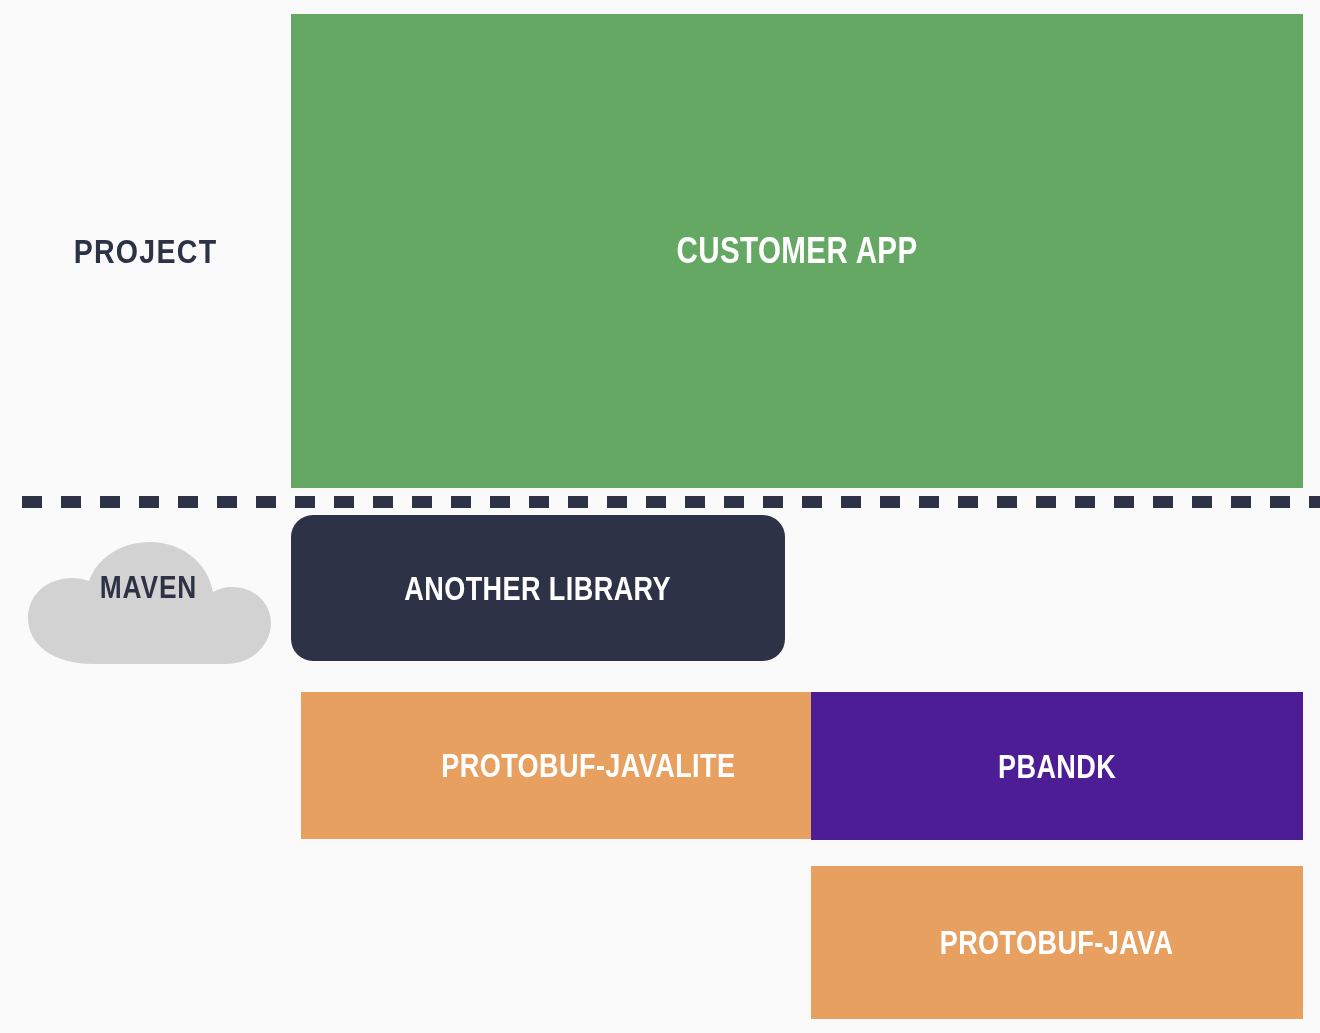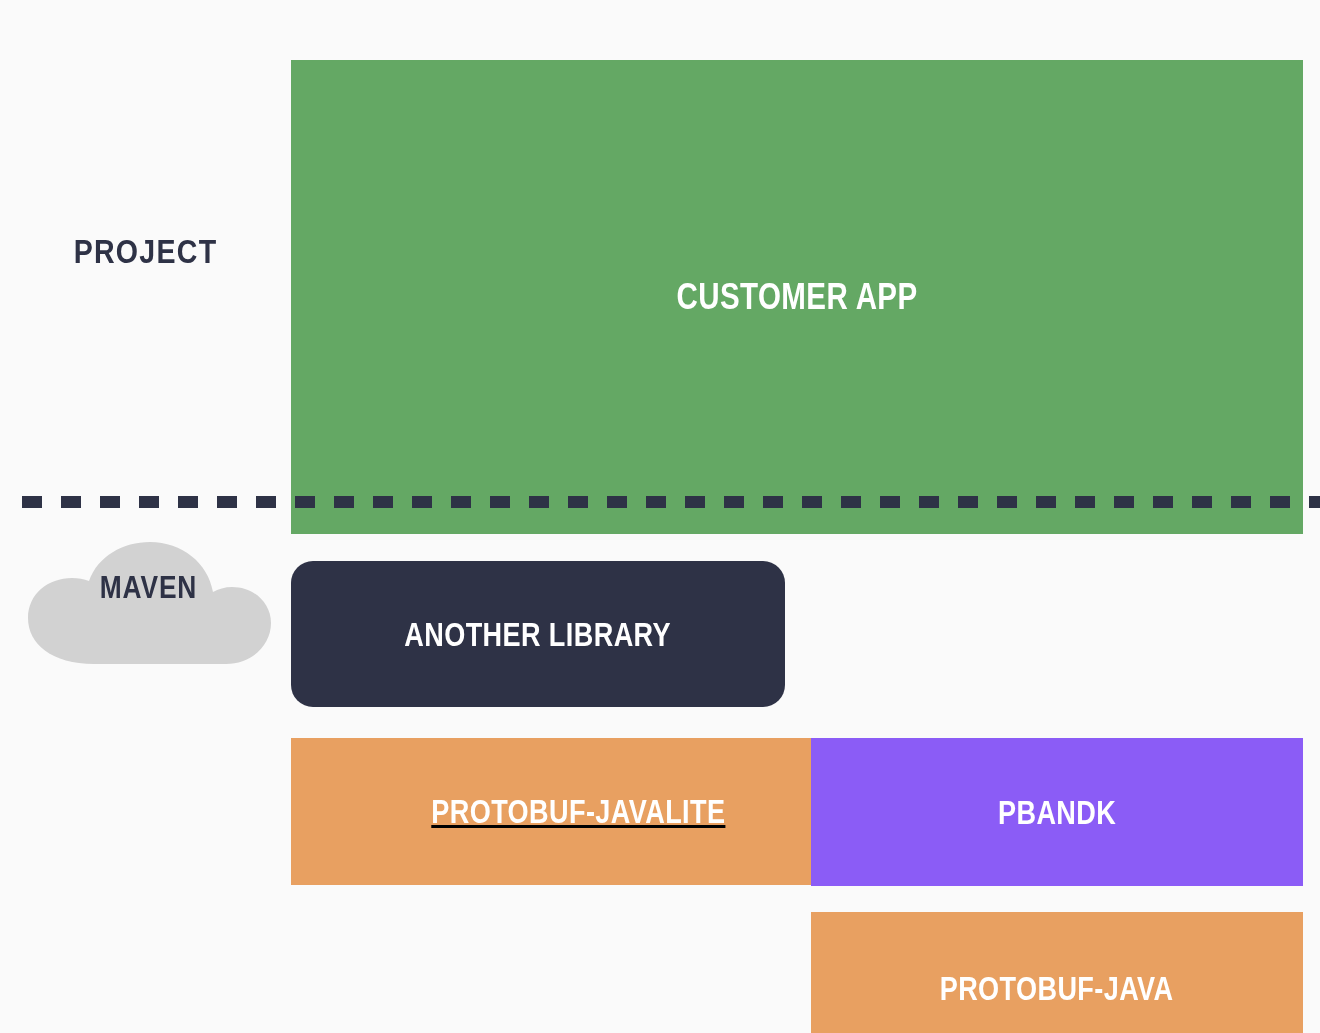--- a/index.html
+++ b/index.html
@@ -23,21 +23,20 @@
   }
 
   
   .node {
     position: absolute;
     box-sizing: border-box;
     display: flex;
     align-items: center;
     justify-content: center;
     text-align: center;
-    margin-top: 46px;
   }
   .node-label {
     font-family: "Liberation Sans Narrow", "Liberation Sans", sans-serif;
     font-weight: 700;
     letter-spacing: 0.5px;
     transform: scaleX(0.82);
     white-space: nowrap;
     line-height: 1;
   }
 
@@ -132,26 +131,25 @@
     width: 492px;
     height: 146px;
     background: #2e3246;
   }
   #node-library .node-label {
     font-size: 33px;
     color: #ffffff;
   }
 
   #node-protobuf-javalite {
-    left: 291px;
+    left: 301px;
     top: 692px;
     width: 575px;
     height: 147px;
     background: #e8a061;
-    text-decoration: underline;
   }
   #node-protobuf-javalite .node-label {
     font-size: 33px;
     color: #ffffff;
   }
 
   #node-pbandk {
     left: 811px;
     top: 692px;
     width: 492px;
@@ -241,21 +239,21 @@
 
   <div class="node" id="node-another-library" style="background: rgb(46, 50, 70);">
     <span class="node-label" style="color: rgb(255, 255, 255);">ANOTHER LIBRARY</span>
   </div>
 
 
   <div class="node" id="node-protobuf-javalite" style="background: rgb(232, 160, 97);">
     <span class="node-label" style="color: rgb(255, 255, 255);">PROTOBUF-JAVALITE</span>
   </div>
 
-  <div class="node" id="node-pbandk" style="background: #8b5cf6;">
+  <div class="node" id="node-pbandk" style="background: #4c1d95;">
     <span class="node-label" style="color: rgb(255, 255, 255);">PBANDK</span>
   </div>
 
   <div class="node" id="node-protobuf-java" style="background: rgb(232, 160, 97);">
     <span class="node-label" style="color: rgb(255, 255, 255);">PROTOBUF-JAVA</span>
   </div>
 
 </div>
 
 </body></html>

